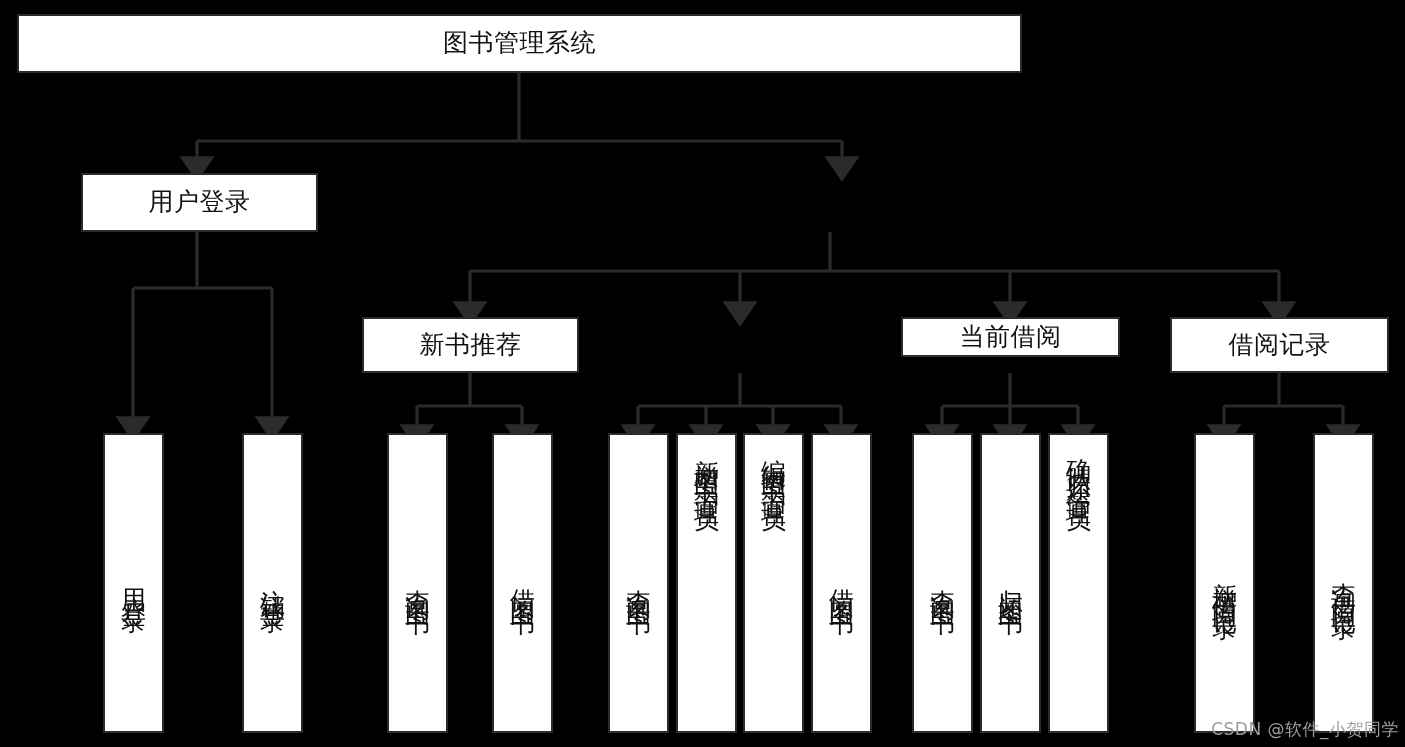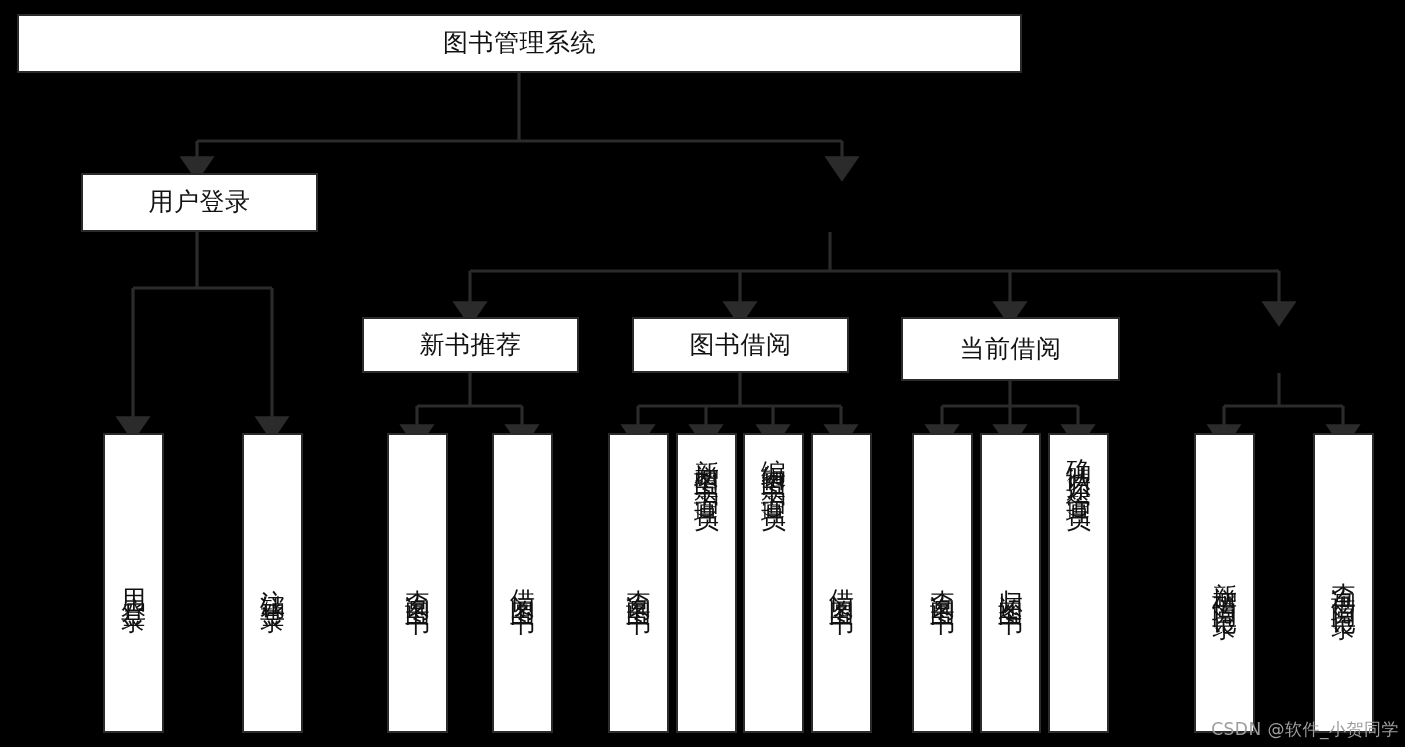--- a/index.html
+++ b/index.html
@@ -136,28 +136,28 @@
 
   <div class="node horiz" style="left:81px; top:173px; width:237px; height:59px;">
     <span class="label">用户登录</span>
   </div>
 
 
   <div class="node horiz" style="left:362px; top:317px; width:217px; height:56px;align-items:center;">
     <span class="label">新书推荐</span>
   </div>
 
-  <div class="node horiz" style="left:632px; top:317px; width:217px; height:56px;">
-    <span class="label">图书借阅</span>
-  </div>
-
-  <div class="node horiz" style="left:901px; top:317px; width:219px; height:64px;">
+
+  <div class="node horiz" style="left:901px; top:317px; width:219px; height:40px;">
     <span class="label">当前借阅</span>
   </div>
 
+  <div class="node horiz" style="left:1170px; top:317px; width:219px; height:56px;">
+    <span class="label">借阅记录</span>
+  </div>
 
   <div class="node vert center-text" style="left:103px; top:433px; width:61px; height:300px;">
     <span class="label">用户登录</span>
   </div>
 
   <div class="node vert center-text" style="left:242px; top:433px; width:61px; height:300px;">
     <span class="label">注销登录</span>
   </div>
 
   <div class="node vert center-text" style="left:387px; top:433px; width:61px; height:300px;">

